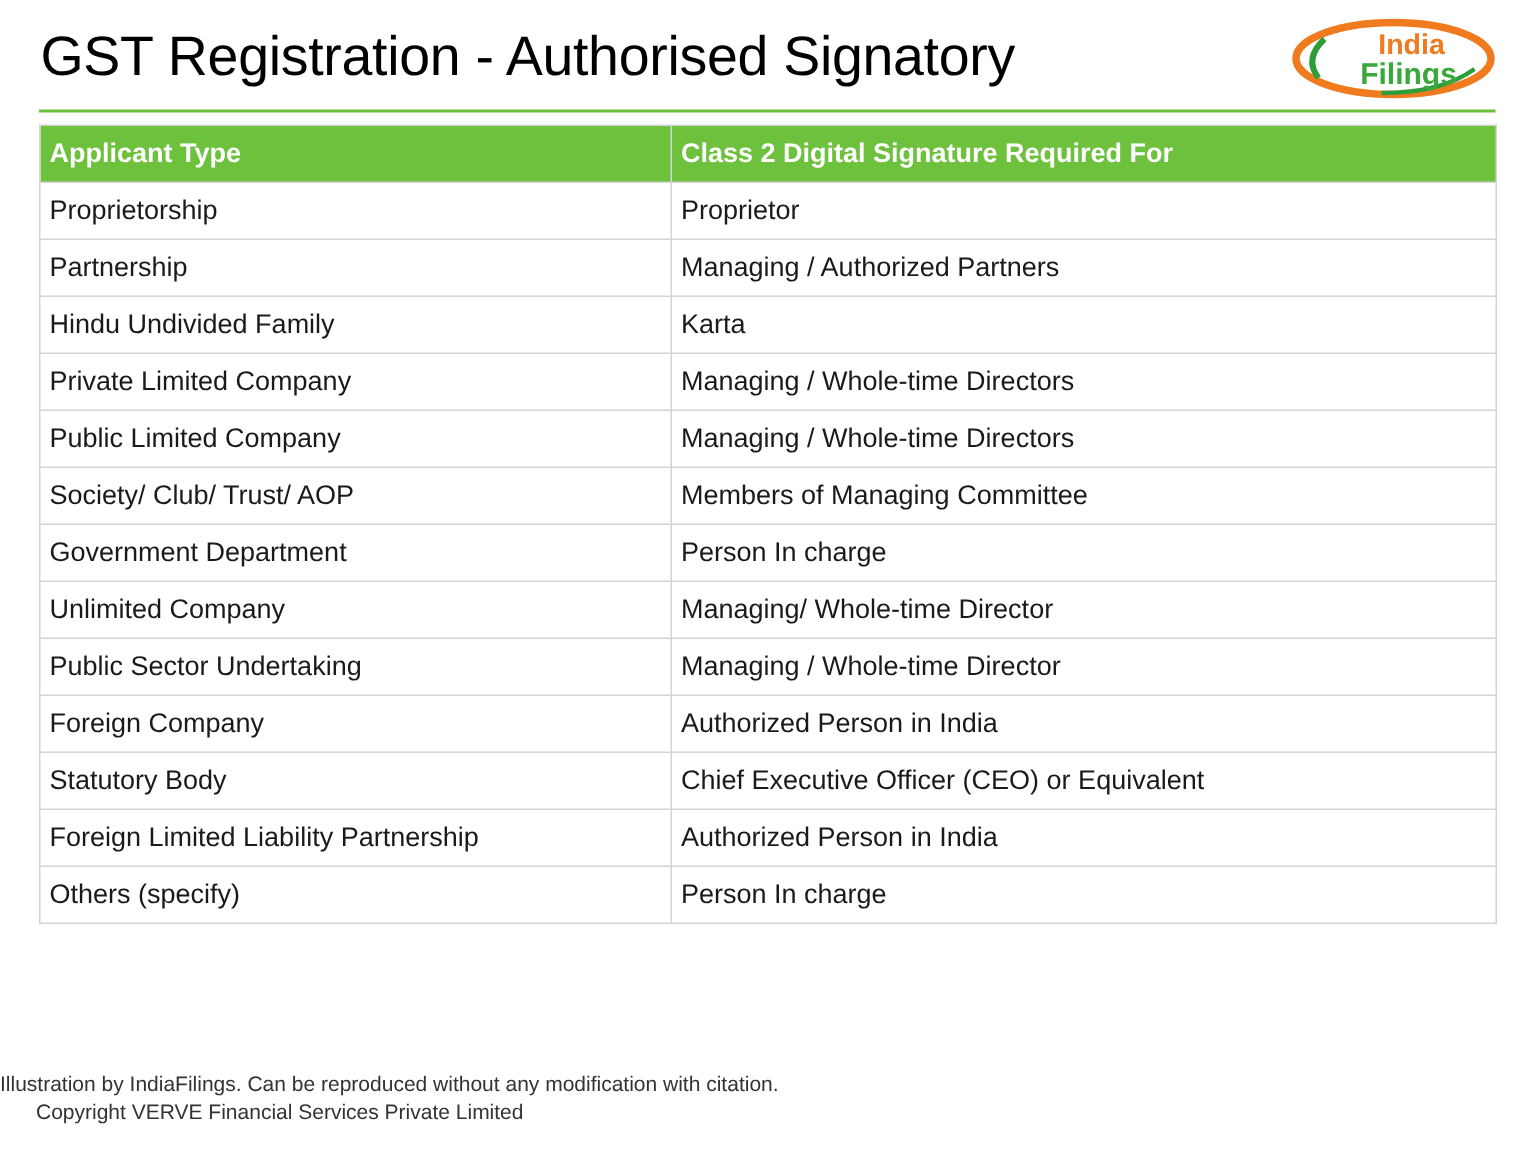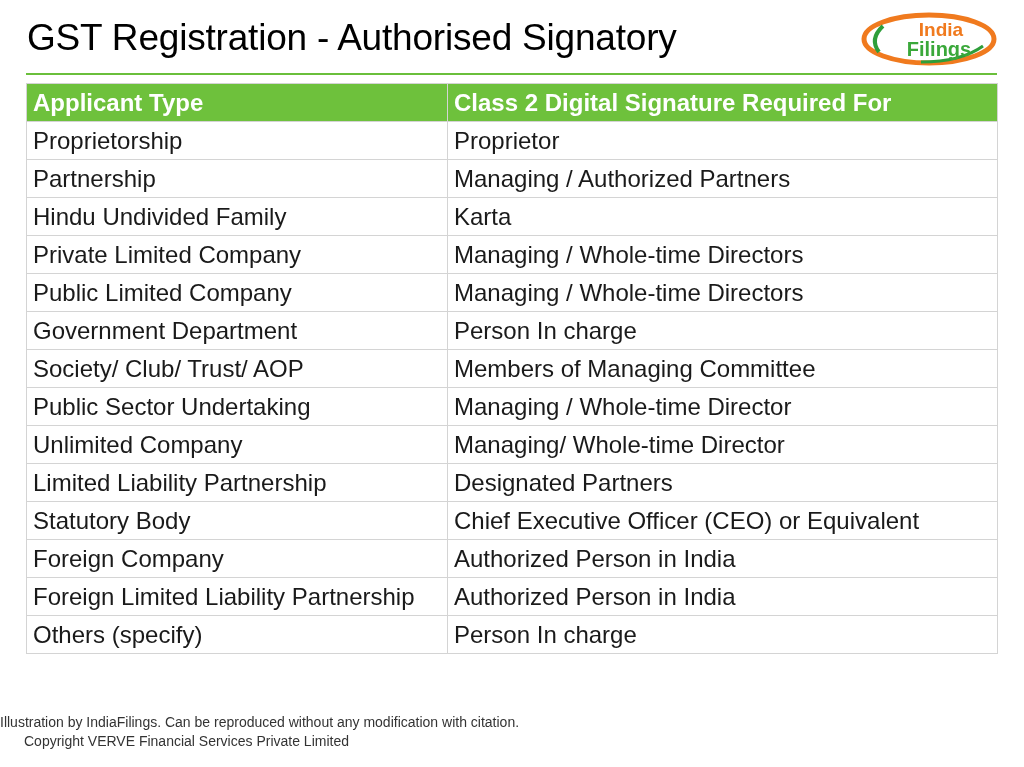--- a/index.html
+++ b/index.html
@@ -18,25 +18,25 @@
   .rule {
     position:absolute; left:26px; top:73px; width:971px; height:2px; background:#6abf3b;
   }
   table.grid {
     position:absolute; left:26px; top:83px; width:971px;
     border-collapse:collapse; table-layout:fixed;
   }
   table.grid col.c1 { width:421px; }
   table.grid col.c2 { width:550px; }
   table.grid th {
-    background:#6ec13c; color:#ffffff; font-weight:bold; font-size:24px;
+    background:#6ec13c; color:#ffffff; font-weight:bold; font-size:18px;
     text-align:left; padding:0 6px; height:37px; border:1px solid #d4d4d4;
   }
   table.grid td {
-    font-size:24px; color:#1a1a1a; padding:0 6px; height:37px;
+    font-size:18px; color:#1a1a1a; padding:0 6px; height:37px;
     border:1px solid #d4d4d4; white-space:nowrap; overflow:hidden;
   }
   .footer {
     position:absolute; left:0; width:1024px; text-align:left;
     font-size:14px; color:#333; line-height:19px;
   }
   .f1 { top:713px; }
   .f2 { top:732px;margin-left:24px; }
 </style>
 </head>
@@ -82,46 +82,42 @@
       </tr>
     <tr>
         <td>Private Limited Company</td>
         <td>Managing / Whole-time Directors</td>
       </tr>
     <tr>
         <td>Public Limited Company</td>
         <td>Managing / Whole-time Directors</td>
       </tr>
     <tr>
+        <td>Society/ Club/ Trust/ AOP</td>
+        <td>Members of Managing Committee</td>
+      </tr>
+    <tr>
         <td>Government Department</td>
         <td>Person In charge</td>
       </tr>
     <tr>
-        <td>Society/ Club/ Trust/ AOP</td>
-        <td>Members of Managing Committee</td>
+        <td>Unlimited Company</td>
+        <td>Managing/ Whole-time Director</td>
       </tr>
     <tr>
         <td>Public Sector Undertaking</td>
         <td>Managing / Whole-time Director</td>
       </tr>
     <tr>
-        <td>Unlimited Company</td>
-        <td>Managing/ Whole-time Director</td>
-      </tr>
-    <tr>
-        <td>Limited Liability Partnership</td>
-        <td>Designated Partners</td>
+        <td>Foreign Company</td>
+        <td>Authorized Person in India</td>
       </tr>
     <tr>
         <td>Statutory Body</td>
         <td>Chief Executive Officer (CEO) or Equivalent</td>
-      </tr>
-    <tr>
-        <td>Foreign Company</td>
-        <td>Authorized Person in India</td>
       </tr>
     <tr>
         <td>Foreign Limited Liability Partnership</td>
         <td>Authorized Person in India</td>
       </tr>
     <tr>
         <td>Others (specify)</td>
         <td>Person In charge</td>
       </tr>
   </tbody>

